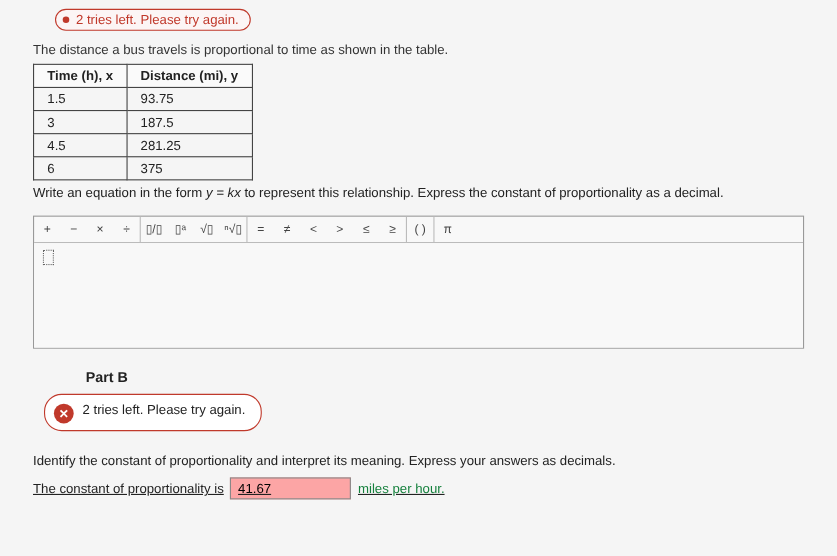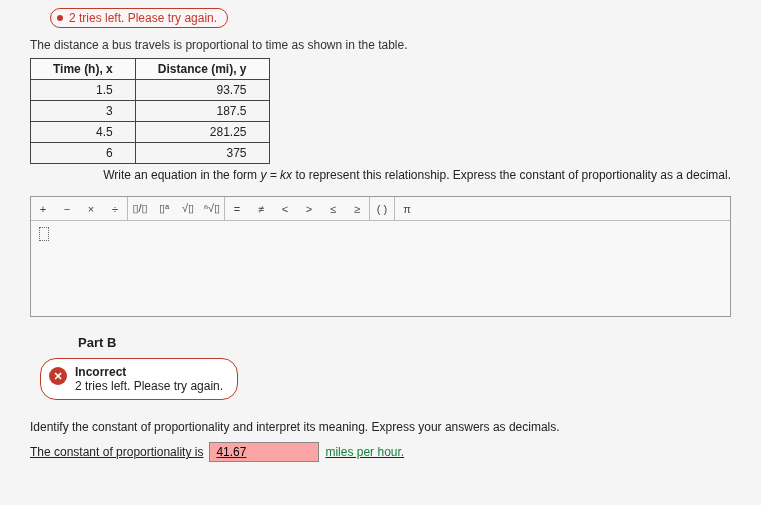--- a/index.html
+++ b/index.html
@@ -26,26 +26,26 @@
   .top-pill .dot {
     width: 6px; height: 6px; border-radius: 50%; background: #c0392b; margin-right: 6px;
   }
   .intro { margin: 10px 0 6px 0; color: #333; }
   table.data {
     border-collapse: collapse;
     margin-bottom: 4px;
   }
   table.data th, table.data td {
     border: 1px solid #444;
-    padding: 3px 22px;
-    text-align: right;
+    padding: 3px 12px;
+    text-align: left;
     font-size: 12px;
   }
   table.data th { font-weight: bold; background: #fafafa; }
-  .instruction { margin: 4px 0 14px 0; text-align: right; }
+  .instruction { margin: 4px 0 14px 0; }
   .editor {
     border: 1px solid #999;
     background: #f8f8f8;
     margin-bottom: 18px;
   }
   .toolbar {
     display: flex;
     align-items: center;
     border-bottom: 1px solid #bbb;
     height: 24px;
@@ -172,21 +172,20 @@
   <div class="editor-body">
     <span class="cursor"></span>
   </div>
 </div>
 
 <div class="partb">Part B</div>
 
 <div class="incorrect-pill">
   <div class="x-badge">✕</div>
   <div class="inc-text">
-    <div class="title">Incorrect</div>
     <div class="sub">2 tries left. Please try again.</div>
   </div>
 </div>
 
 <p class="identify">Identify the constant of proportionality and interpret its meaning. Express your answers as decimals.</p>
 
 <div class="fill-row">
   <span>The constant of proportionality is </span>
   <input class="answer-input" value="41.67" style="">
   <span class="tail"> miles per hour.</span>

